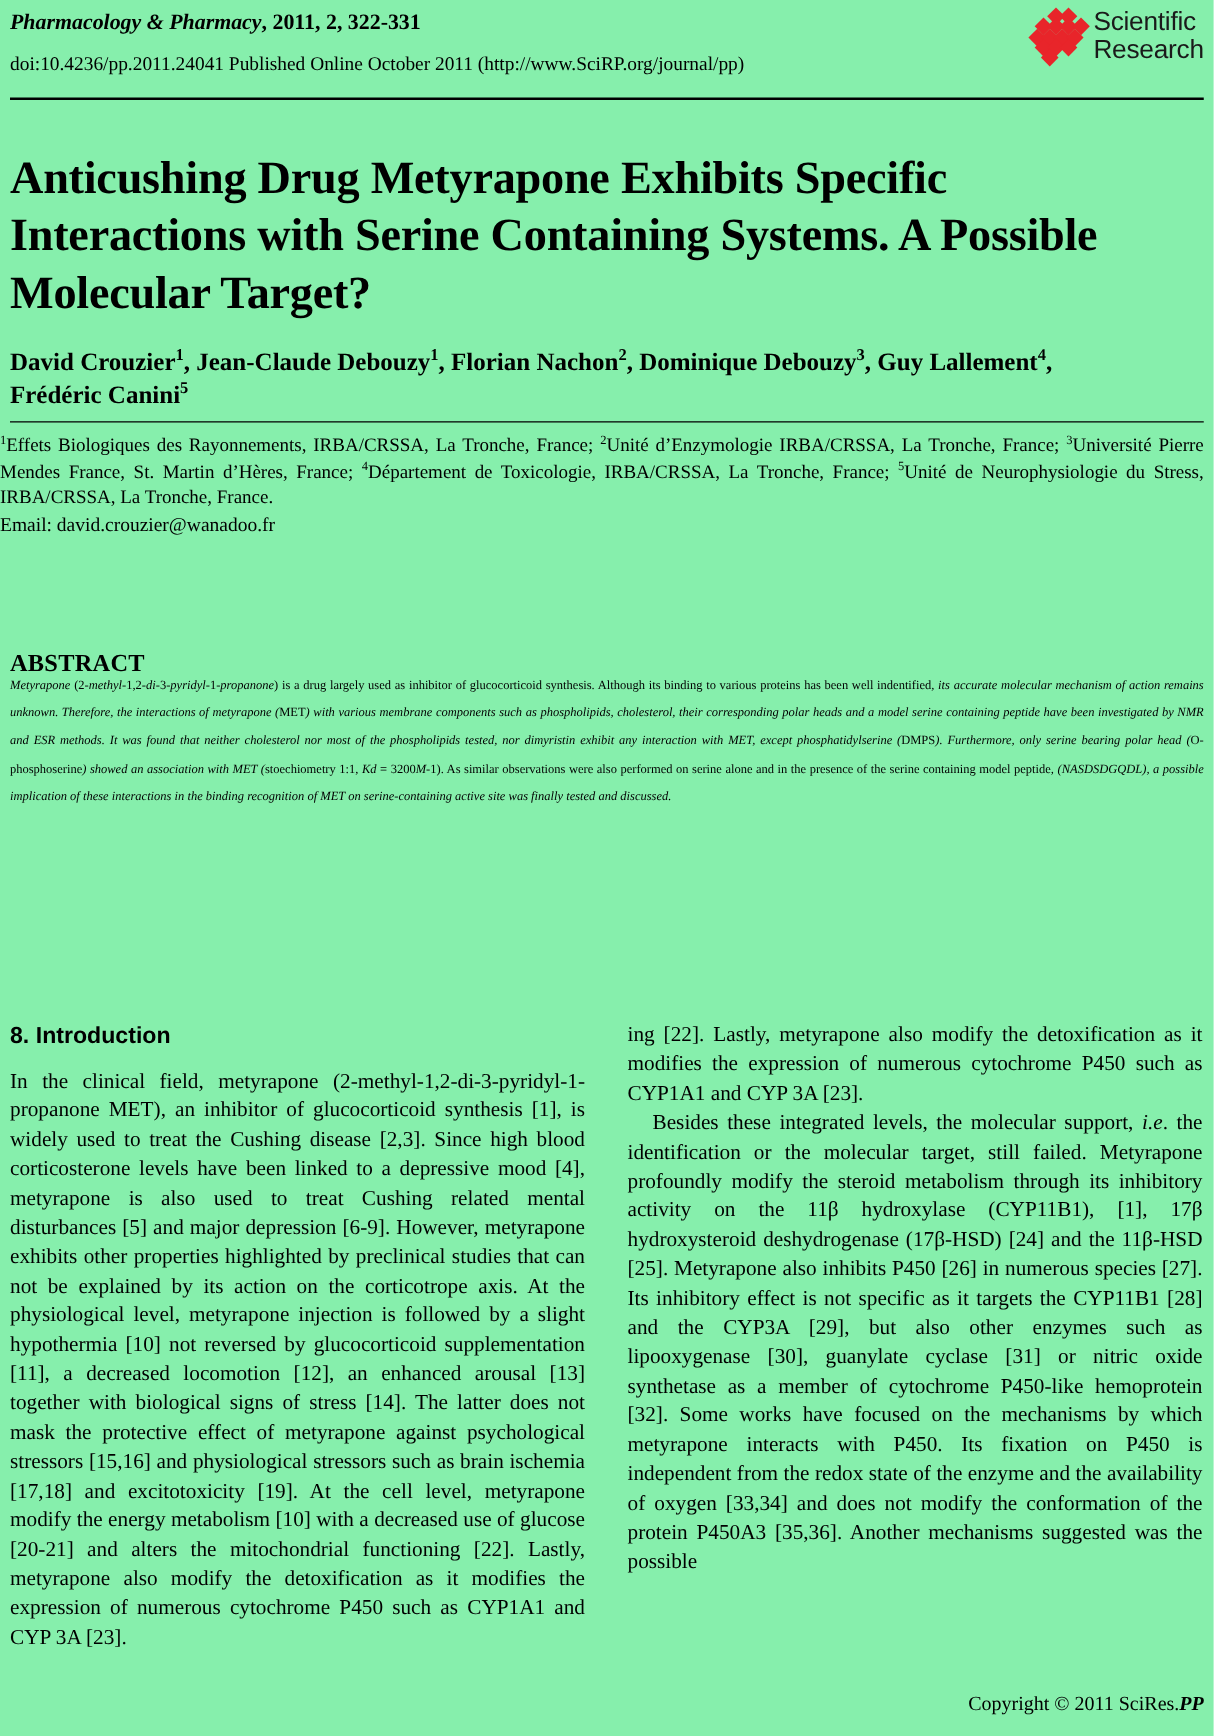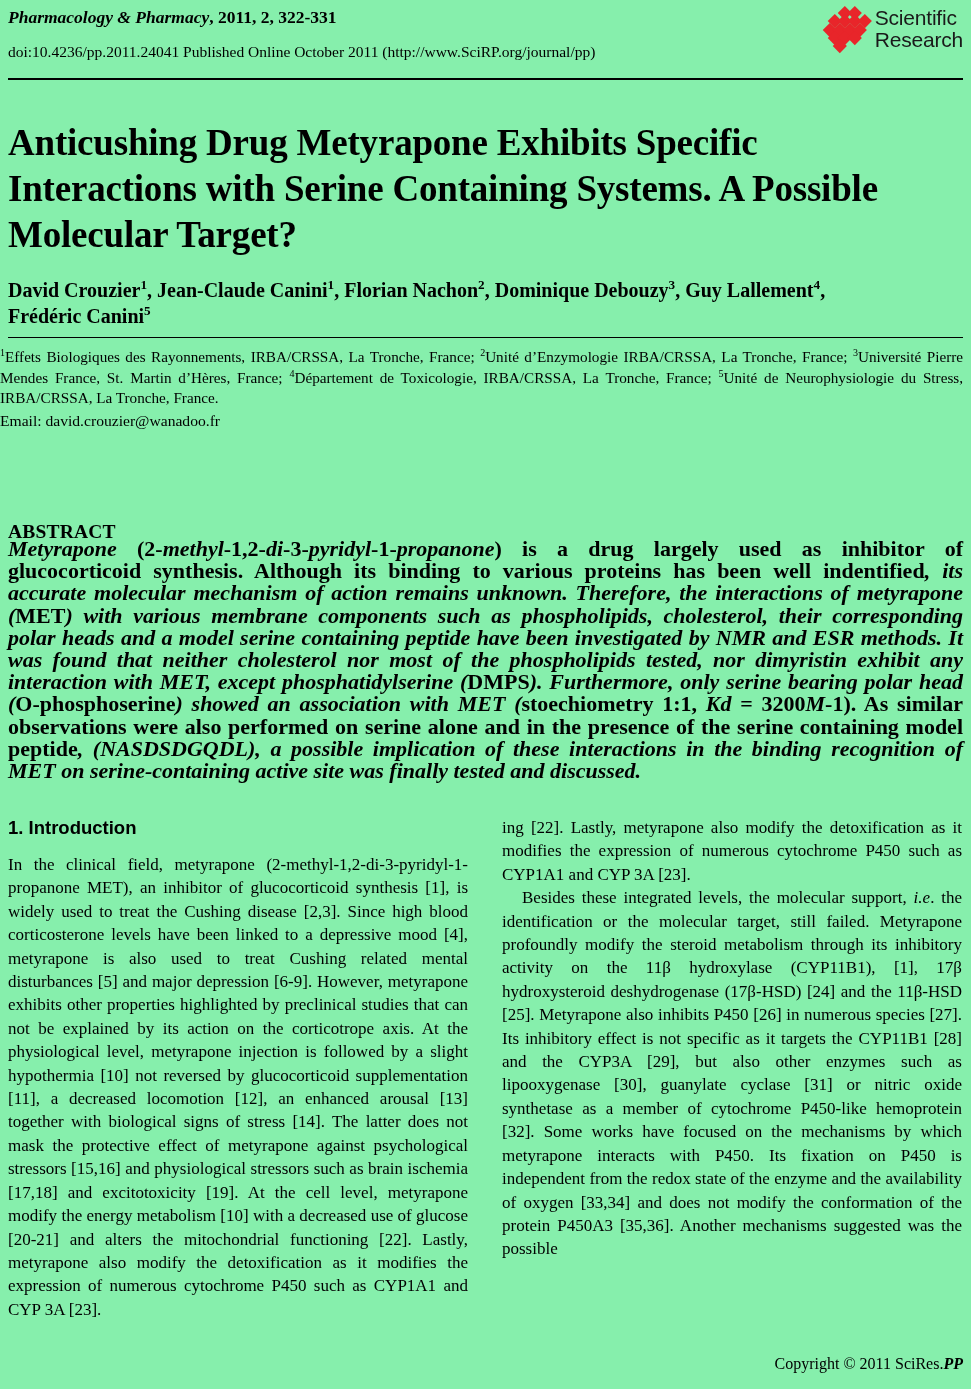--- a/index.html
+++ b/index.html
@@ -157,23 +157,23 @@
     top: 505px;
     font-size: 19.5px;
     font-weight: bold;
     letter-spacing: 0.2px;
   }
   .abstract-body {
     position: absolute;
     left: 8px;
     right: 8px;
     top: 538px;
-    font-size: 22px;
+    font-size: 10px;
     line-height: 22.2px;
-    font-weight: bold;
+    font-weight: normal;
     font-style: italic;
     text-align: justify;
     text-justify: inter-word;
   }
   .abstract-body .up { font-style: normal; }
 
   
   .keywords {
     position: absolute;
     left: 8px;
@@ -268,40 +268,40 @@
         <div>Research</div>
       </div>
     </div>
   </div>
 
   <div class="rule-top"></div>
 
   <h1 class="title">Anticushing Drug Metyrapone Exhibits Specific Interactions with Serine Containing Systems. A Possible Molecular Target?</h1>
 
   <div class="authors">
-    <span>David Crouzier</span><sup>1</sup><span>, Jean-Claude Canini</span><sup>1</sup><span>, Florian Nachon</span><sup>2</sup><span>, Dominique Debouzy</span><sup>3</sup><span>, Guy Lallement</span><sup>4</sup><span>,</span><br><span>Frédéric Canini</span><sup>5</sup>
+    <span>David Crouzier</span><sup>1</sup><span>, Jean-Claude Debouzy</span><sup>1</sup><span>, Florian Nachon</span><sup>2</sup><span>, Dominique Debouzy</span><sup>3</sup><span>, Guy Lallement</span><sup>4</sup><span>,</span><br><span>Frédéric Canini</span><sup>5</sup>
   </div>
 
   <div class="rule-affil"></div>
 
   <div class="affiliations">
     <sup>1</sup><span>Effets Biologiques des Rayonnements, IRBA/CRSSA, La Tronche, France; </span><sup>2</sup><span>Unité d’Enzymologie IRBA/CRSSA, La Tronche, France; </span><sup>3</sup><span>Université Pierre Mendes France, St. Martin d’Hères, France; </span><sup>4</sup><span>Département de Toxicologie, IRBA/CRSSA, La Tronche, France; </span><sup>5</sup><span>Unité de Neurophysiologie du Stress, IRBA/CRSSA, La Tronche, France.</span>
     <div class="email-line">Email: david.crouzier@wanadoo.fr</div>
   </div>
 
 
   <h2 class="abstract-head">ABSTRACT</h2>
   <div class="abstract-body">
     <span>Metyrapone</span><span class="up"> (2-</span><span>methyl</span><span class="up">-1,2-</span><span>di</span><span class="up">-3-</span><span>pyridyl</span><span class="up">-1-</span><span>propanone</span><span class="up">) is a drug largely used as inhibitor of glucocorticoid synthesis. Although its binding to various proteins has been well indentified</span><span>, its accurate molecular mechanism of action remains unknown. Therefore</span><span>, the interactions of metyrapone (</span><span class="up">MET</span><span>) with various membrane components such as phospholipids</span><span>, cholesterol</span><span>, their corresponding polar heads and a model serine containing peptide have been investigated by NMR and ESR methods. It was found that neither cholesterol nor most of the phospholipids tested</span><span>, nor dimyristin exhibit any interaction with MET</span><span>, except phosphatidylserine (</span><span class="up">DMPS</span><span>). Furthermore</span><span>, only serine bearing polar head (</span><span class="up">O-phosphoserine</span><span>) showed an association with MET (</span><span class="up">stoechiometry</span><span class="up"> 1:1</span><span class="up">, </span><span>Kd</span><span class="up"> = 3200</span><span>M</span><span class="up">-1). As similar observations were also performed on serine alone and in the presence of the serine containing model peptide</span><span>, (</span><span>NASDSDGQDL</span><span>), a possible implication of these interactions in the binding recognition of MET on serine-containing active site was finally tested and discussed.</span>
   </div>
 
 
   <div class="columns">
     <div class="col">
-      <h3 class="section-head">1. Introduction</h3>
+      <h3 class="section-head">8. Introduction</h3>
       <p class="para">In the clinical field, metyrapone (2-methyl-1,2-di-3-pyridyl-1-propanone MET), an inhibitor of glucocorticoid synthesis [1], is widely used to treat the Cushing disease [2,3]. Since high blood corticosterone levels have been linked to a depressive mood [4], metyrapone is also used to treat Cushing related mental disturbances [5] and major depression [6-9]. However, metyrapone exhibits other properties highlighted by preclinical studies that can not be explained by its action on the corticotrope axis. At the physiological level, metyrapone injection is followed by a slight hypothermia [10] not reversed by glucocorticoid supplementation [11], a decreased locomotion [12], an enhanced arousal [13] together with biological signs of stress [14]. The latter does not mask the protective effect of metyrapone against psychological stressors [15,16] and physiological stressors such as brain ischemia [17,18] and excitotoxicity [19]. At the cell level, metyrapone modify the energy metabolism [10] with a decreased use of glucose [20-21] and alters the mitochondrial functioning [22]. Lastly, metyrapone also modify the detoxification as it modifies the expression of numerous cytochrome P450 such as CYP1A1 and CYP 3A [23].</p>
     </div>
     <div class="col">
       <p class="para">ing [22]. Lastly, metyrapone also modify the detoxification as it modifies the expression of numerous cytochrome P450 such as CYP1A1 and CYP 3A [23].</p>
       <p class="para indent"><span>Besides these integrated levels, the molecular support, </span><i>i.e</i><span>. the identification or the molecular target, still failed. Metyrapone profoundly modify the steroid metabolism through its inhibitory activity on the 11β hydroxylase (CYP11B1), [1], 17β hydroxysteroid deshydrogenase (17β-HSD) [24] and the 11β-HSD [25]. Metyrapone also inhibits P450 [26] in numerous species [27]. Its inhibitory effect is not specific as it targets the CYP11B1 [28] and the CYP3A [29], but also other enzymes such as lipooxygenase [30], guanylate cyclase [31] or nitric oxide synthetase as a member of cytochrome P450-like hemoprotein [32]. Some works have focused on the mechanisms by which metyrapone interacts with P450. Its fixation on P450 is independent from the redox state of the enzyme and the availability of oxygen [33,34] and does not modify the conformation of the protein P450A3 [35,36]. Another mechanisms suggested was the possible</span></p>
     </div>
   </div>
 
   <div class="footer">
     <span>Copyright © 2011 SciRes.</span>

